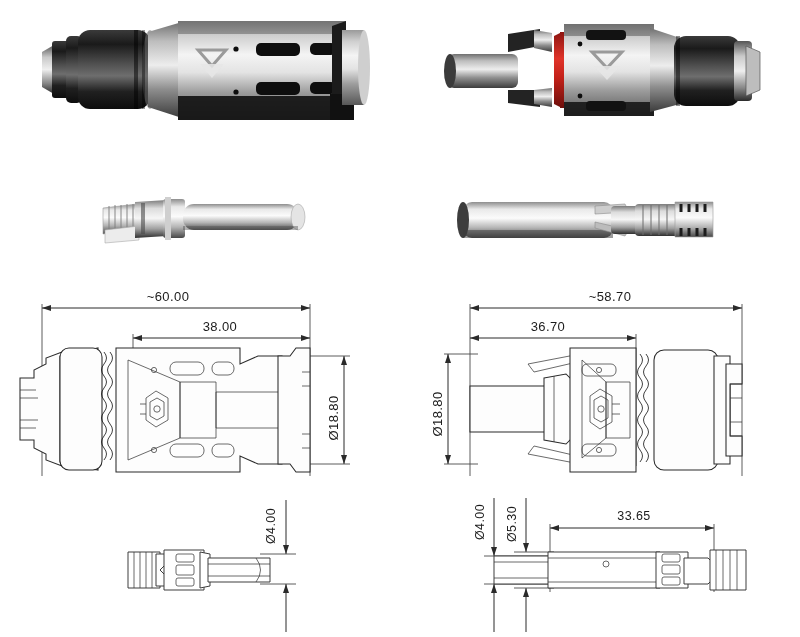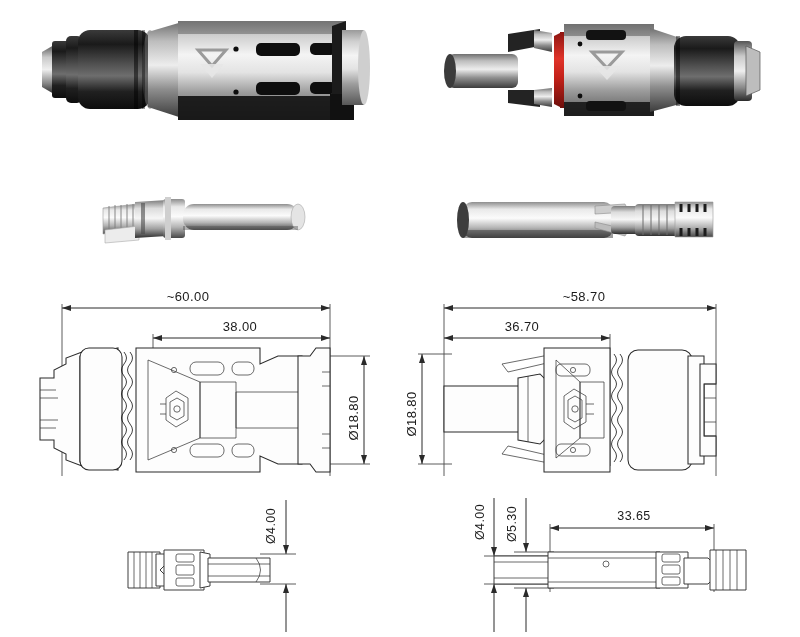--- a/index.html
+++ b/index.html
@@ -205,21 +205,21 @@
             <line x1="610" y1="14" x2="610" y2="22"></line>
           <line x1="586" y1="38" x2="586" y2="46"></line>
             <line x1="594" y1="38" x2="594" y2="46"></line>
           <line x1="602" y1="38" x2="602" y2="46"></line>
             <line x1="610" y1="38" x2="610" y2="46"></line>
         </g>
       </g>
     </svg>
   </div>
 
-  <div class="row" style="left:40px;top:286px;">
+  <div class="row" style="left:20px;top:286px;">
     <svg width="370" height="200" viewBox="0 0 370 200">
 
       <text class="dimtxt" x="148" y="15" text-anchor="middle">~60.00</text>
       <line class="dl" x1="22" y1="22" x2="290" y2="22"></line>
       <path d="M22,22 l9,-3 l0,6 Z" fill="#2a2a2a"></path>
       <path d="M290,22 l-9,-3 l0,6 Z" fill="#2a2a2a"></path>
       <line class="ext" x1="22" y1="18" x2="22" y2="190"></line>
       <line class="ext" x1="290" y1="18" x2="290" y2="190"></line>
 
       <text class="dimtxt" x="200" y="45" text-anchor="middle">38.00</text>
@@ -271,21 +271,21 @@
       <circle class="thin" cx="134" cy="164" r="2.6" fill="#fff"></circle>
 
       <path class="outl" d="M258,70 L270,70 L276,62 L290,62 L290,186 L276,186 L270,178 L258,178 Z"></path>
       <line class="thin" x1="282" y1="86" x2="290" y2="86"></line>
       <line class="thin" x1="282" y1="100" x2="290" y2="100"></line>
       <line class="thin" x1="282" y1="148" x2="290" y2="148"></line>
       <line class="thin" x1="282" y1="162" x2="290" y2="162"></line>
     </svg>
   </div>
 
-  <div class="row" style="left:404px;top:286px;text-decoration:underline;">
+  <div class="row" style="left:430px;top:286px;text-decoration:underline;">
     <svg width="360" height="200" viewBox="0 0 360 200">
 
       <text class="dimtxt" x="180" y="15" text-anchor="middle">~58.70</text>
       <line class="dl" x1="40" y1="22" x2="312" y2="22"></line>
       <path d="M40,22 l9,-3 l0,6 Z" fill="#2a2a2a"></path>
       <path d="M312,22 l-9,-3 l0,6 Z" fill="#2a2a2a"></path>
       <line class="ext" x1="40" y1="18" x2="40" y2="190"></line>
       <line class="ext" x1="312" y1="18" x2="312" y2="190"></line>
 
       <text class="dimtxt" x="118" y="45" text-anchor="middle">36.70</text>

